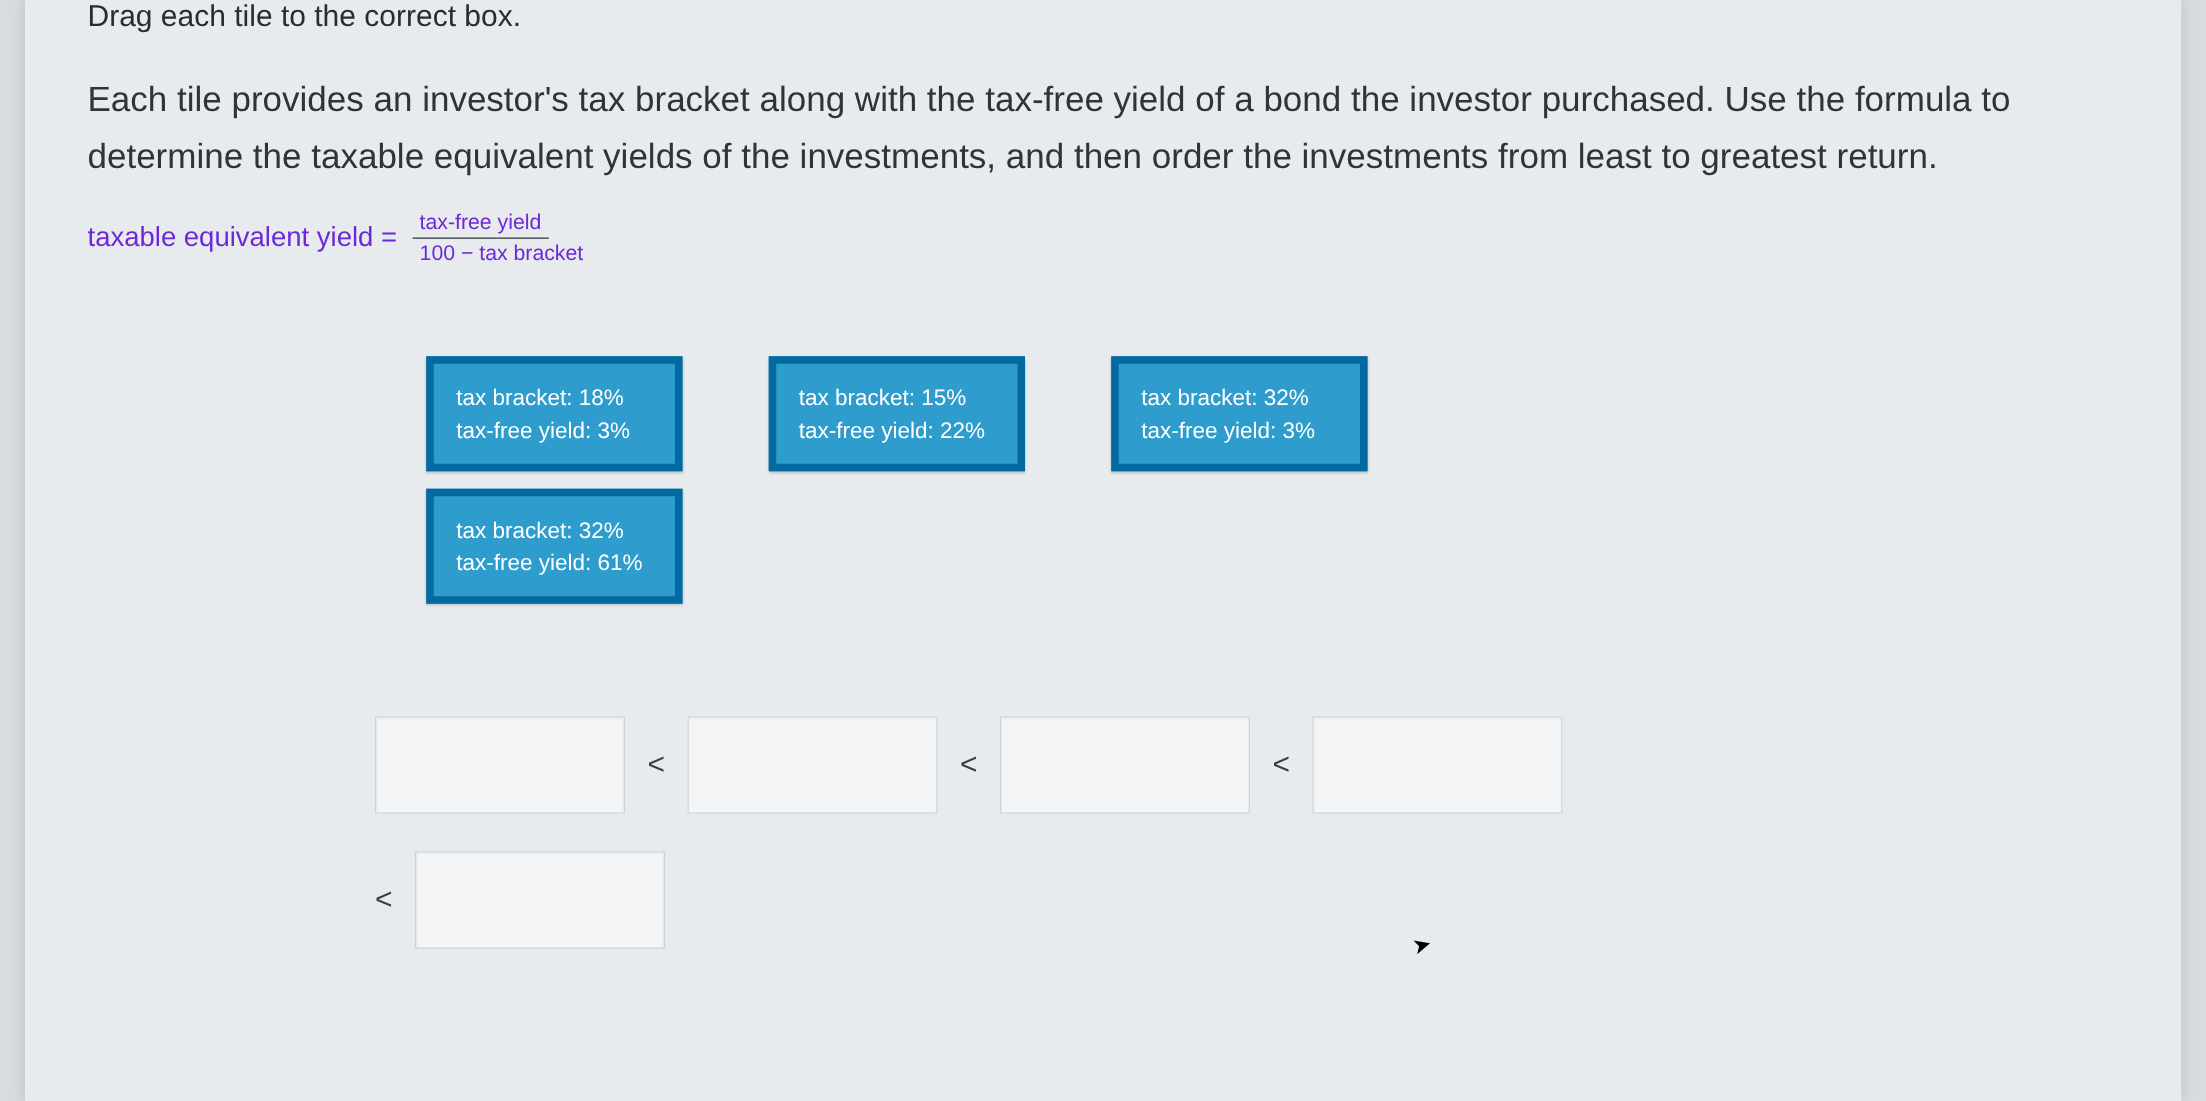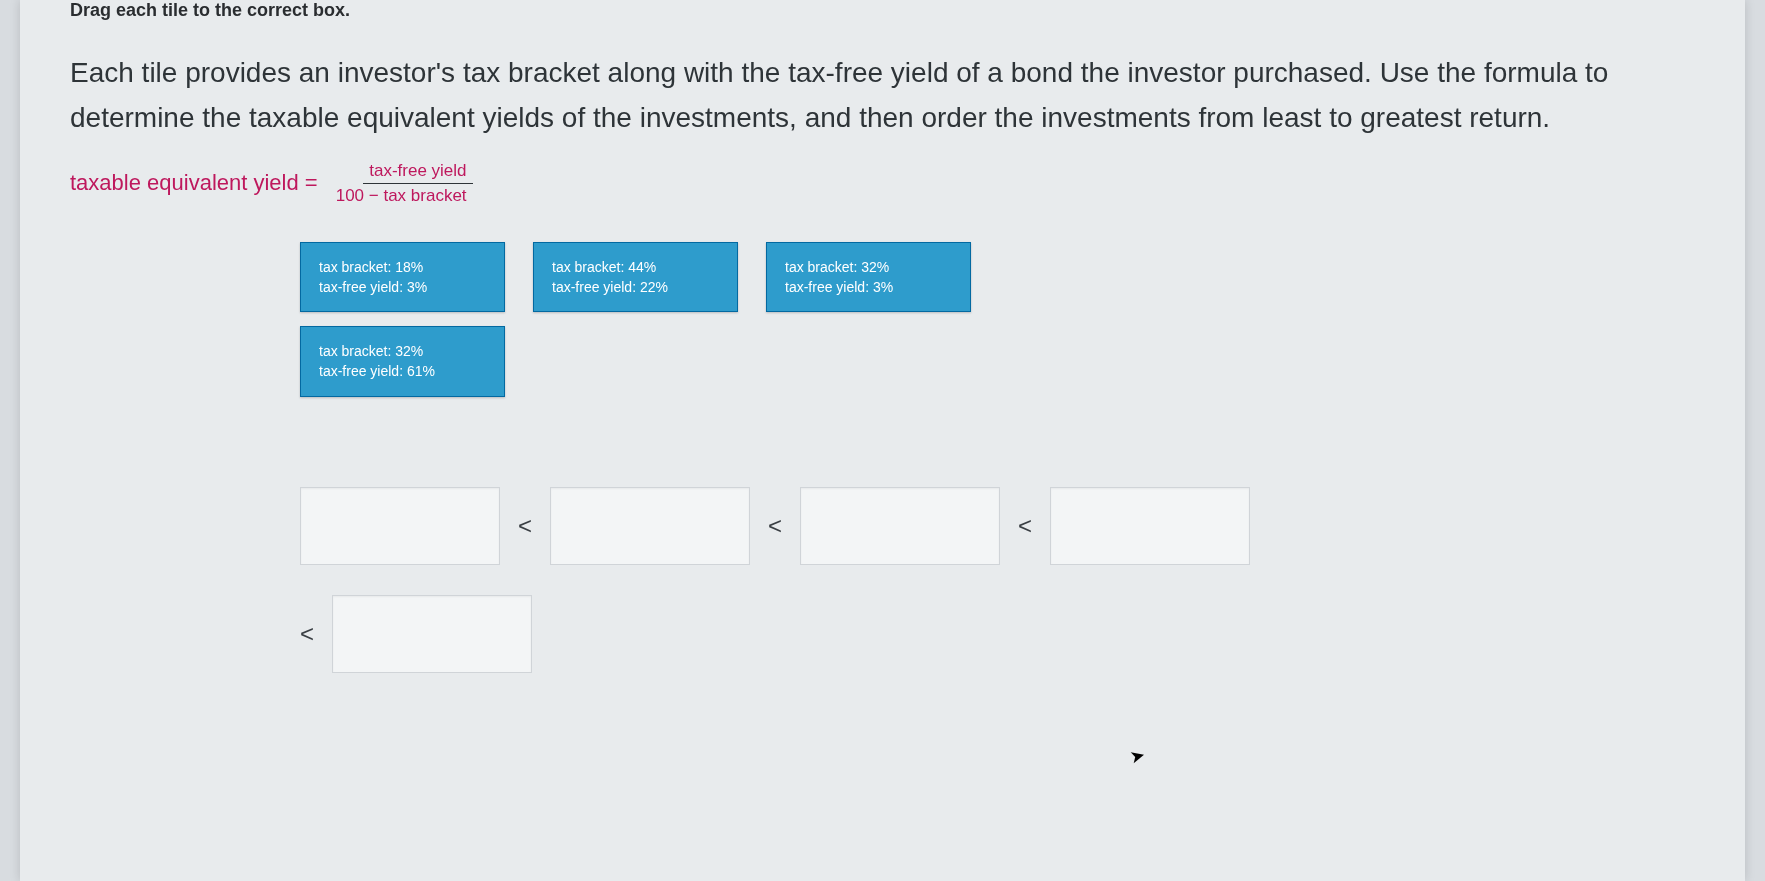--- a/index.html
+++ b/index.html
@@ -16,45 +16,45 @@
       overflow: hidden;
     }
     .page-container {
       background: #e8ebed;
       margin: 0 20px;
       padding: 0 50px 60px 50px;
       min-height: 100%;
       box-shadow: 0 0 10px rgba(0,0,0,0.15);
     }
     .instruction-header {
-      font-size: 18px;
+      font-size: 24px;
       color: #2a2d30;
       padding: 0 0 30px 0;
-      font-weight: 700;
+      font-weight: 400;
     }
     .problem-text {
       font-size: 28px;
       color: #2e3438;
       line-height: 1.6;
       margin-bottom: 20px;
     }
     .formula-line {
       font-size: 22px;
-      color: #be185d;
+      color: #6d28d9;
       display: flex;
       align-items: center;
-      margin-bottom: 36px;
+      margin-bottom: 72px;
     }
     .formula-label {
       margin-right: 8px;
     }
     .fraction {
       display: inline-flex;
       flex-direction: column;
-      align-items: flex-end;
+      align-items: flex-start;
       font-size: 17px;
       margin-left: 4px;
     }
     .fraction .numerator {
       padding: 0 6px 2px 6px;
       border-bottom: 1.5px solid #2e3438;
     }
     .fraction .denominator {
       padding: 2px 6px 0 6px;
     }
@@ -64,26 +64,27 @@
     }
     .tiles-row {
       display: flex;
       gap: 28px;
       margin-bottom: 14px;
     }
     .tile {
       background: #2e9ccc;
       color: #ffffff;
       padding: 14px 18px;
-      font-size: 14px;
+      font-size: 18px;
       line-height: 1.45;
-      border: 1px solid #0369a1;
+      border: 6px solid #0369a1;
       cursor: move;
       min-width: 205px;
       box-shadow: 0 1px 2px rgba(0,0,0,0.2);
+      margin-left: 41px;
     }
     .tile div {
       white-space: nowrap;
     }
     .drop-area {
       margin-top: 90px;
     }
     .drop-row {
       display: flex;
       align-items: center;
@@ -127,21 +128,21 @@
     </span>
   </div>
 
   <div class="tiles-area">
     <div class="tiles-row">
       <div class="tile">
         <div>tax bracket: 18%</div>
         <div>tax-free yield: 3%</div>
       </div>
       <div class="tile">
-        <div>tax bracket: 44%</div>
+        <div>tax bracket: 15%</div>
         <div>tax-free yield: 22%</div>
       </div>
       <div class="tile">
         <div>tax bracket: 32%</div>
         <div>tax-free yield: 3%</div>
       </div>
     </div>
     <div class="tiles-row">
       <div class="tile">
         <div>tax bracket: 32%</div>

